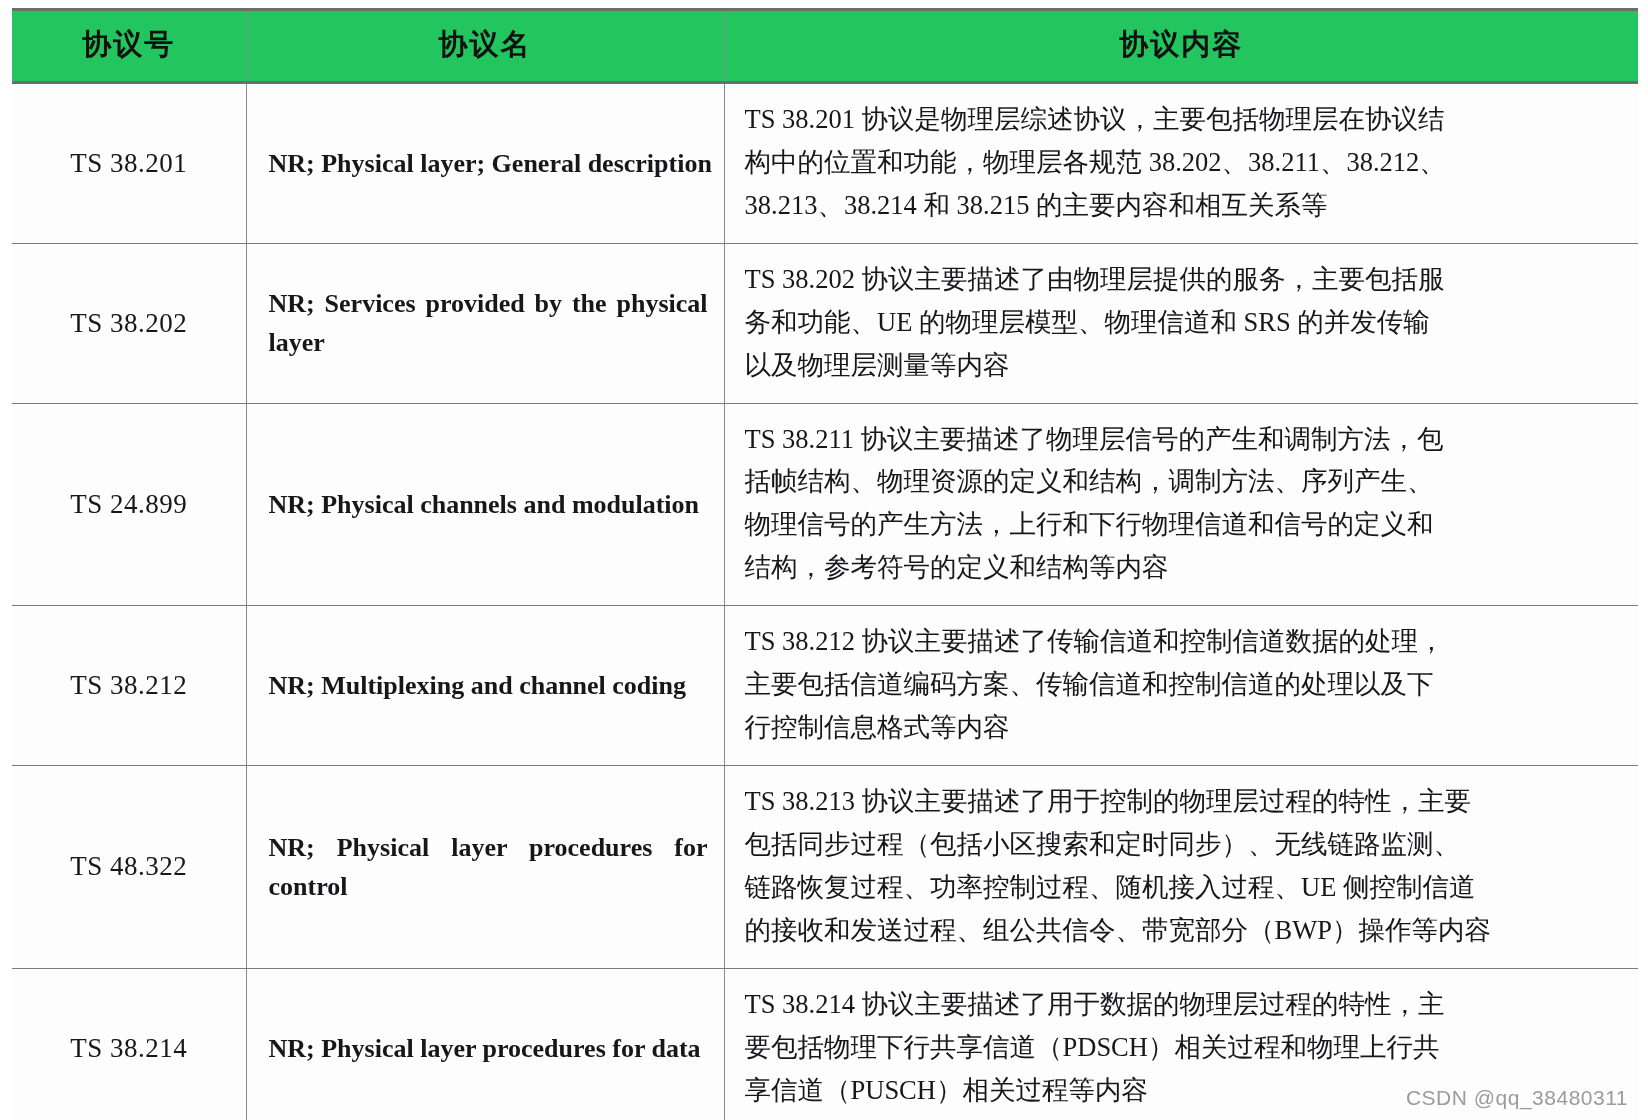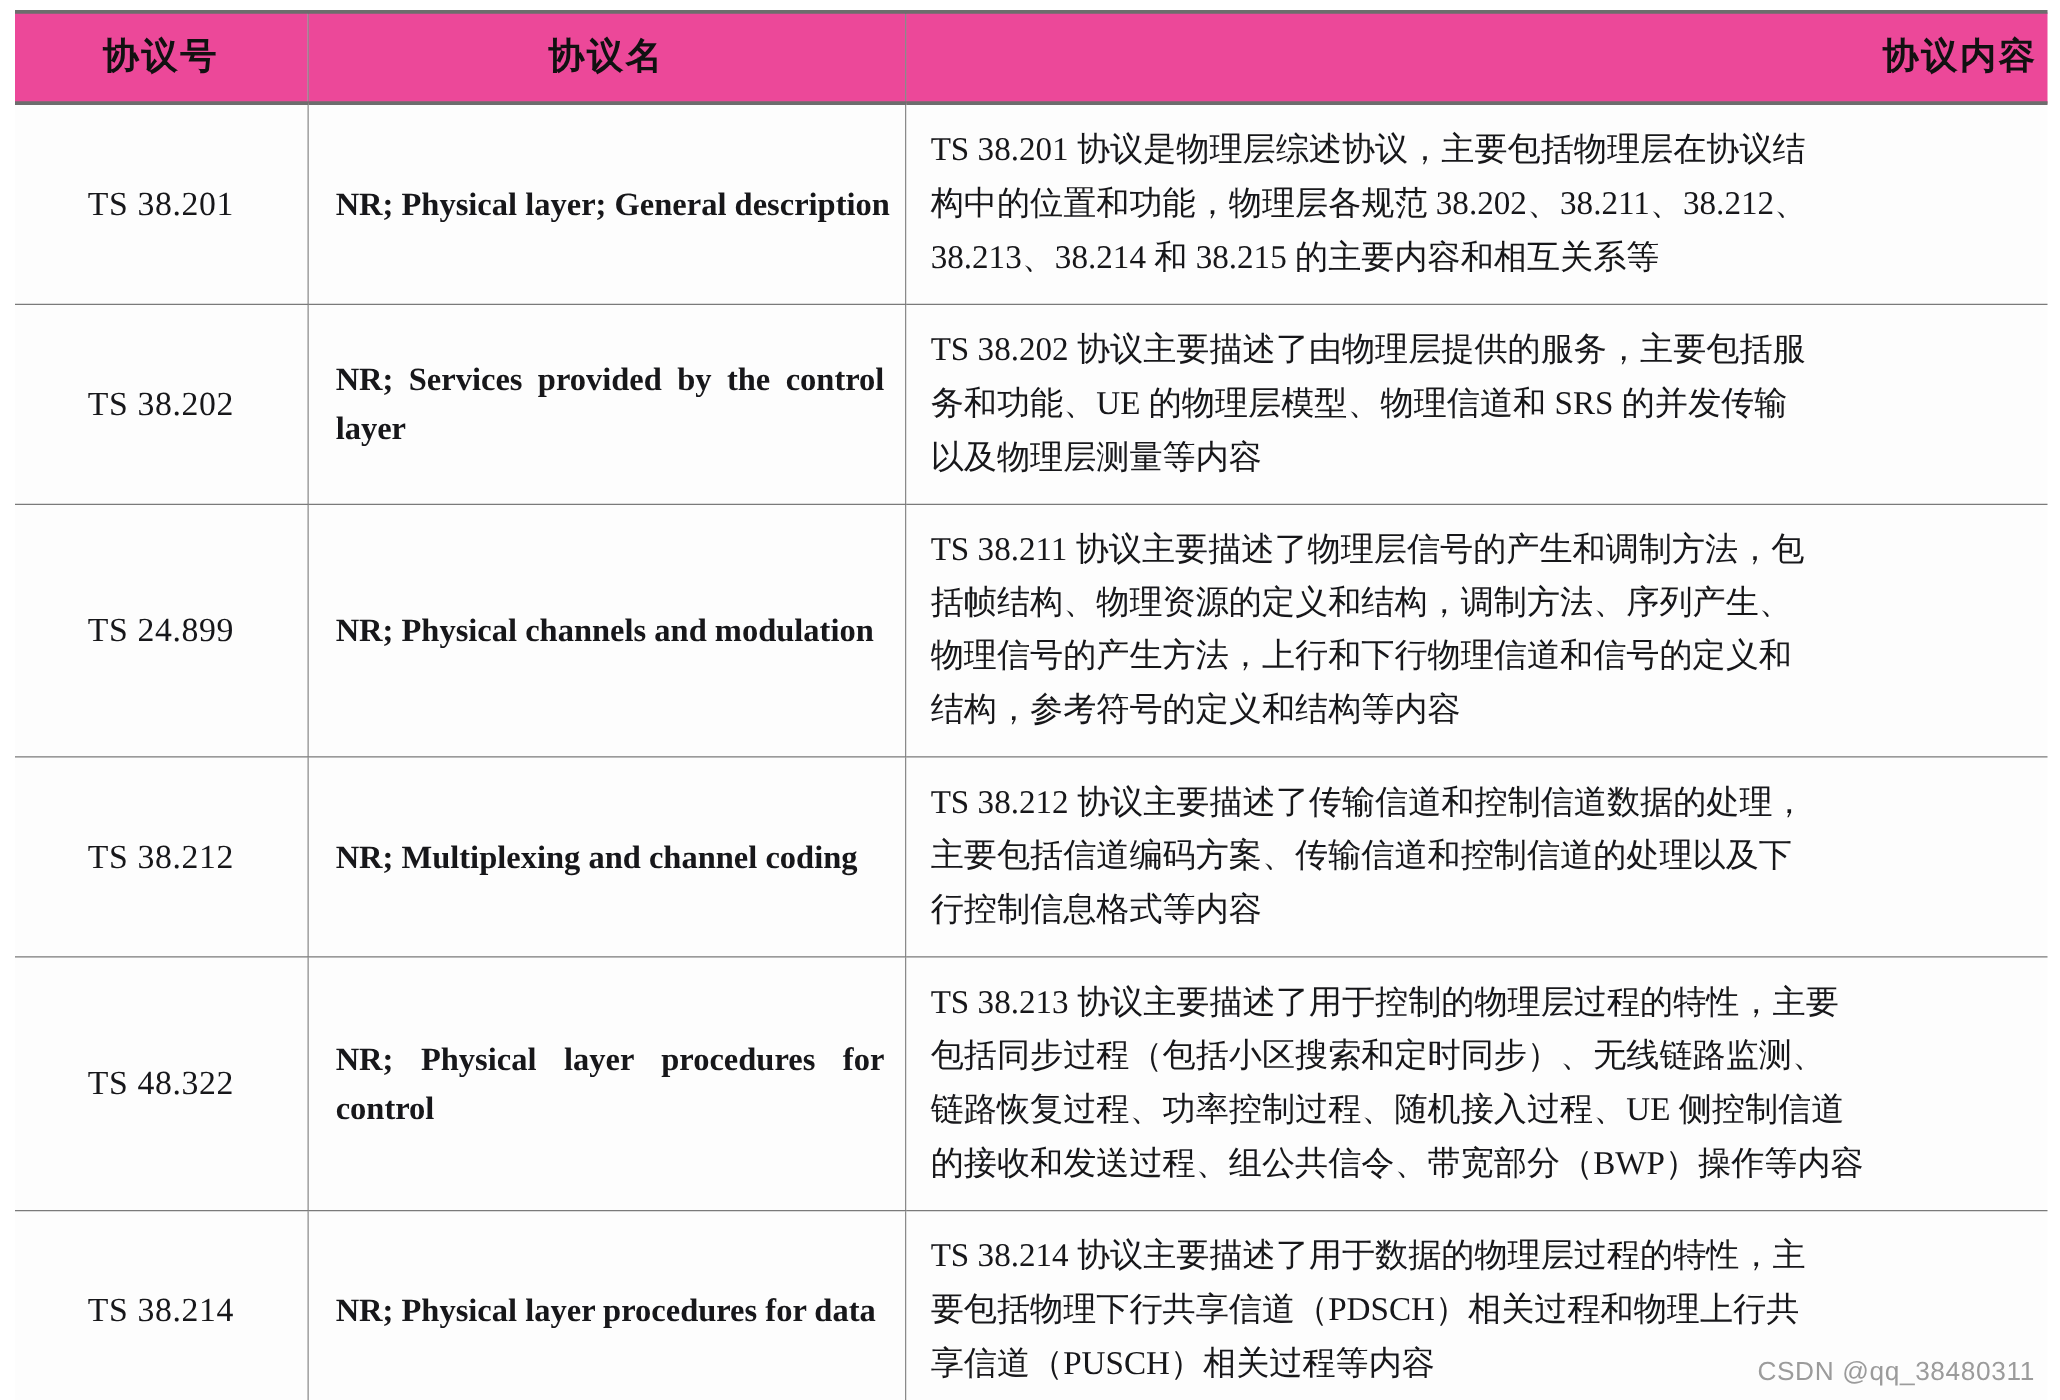--- a/index.html
+++ b/index.html
@@ -37,33 +37,33 @@
   col.col-name    { width: 478px; }
   col.col-content { width: 914px; }
 
   
   table.spec-table {
     border-top: 3px solid #6d6d6d;
     border-bottom: 3px solid #6d6d6d;
   }
 
   thead th {
-    background: #ec4899;
+    background: #22c55e;
     border-bottom: 3px solid #6d6d6d;
     border-right: 1px solid #8a8a8a;
     padding: 14px 8px 16px;
     text-align: center;
     vertical-align: middle;
     font-weight: 700;
     font-size: 29px;
     letter-spacing: 2px;
     font-family: "Liberation Sans", "DejaVu Sans", sans-serif;
     color: #111;
   }
-  thead th:last-child { border-right: none; text-align: right; }
+  thead th:last-child { border-right: none; }
 
   tbody td {
     border-right: 1px solid #8a8a8a;
     border-bottom: 1.6px solid #7a7a7a;
     vertical-align: middle;
     background: #fdfdfd;
   }
   tbody td:last-child { border-right: none; }
   tbody tr:last-child td { border-bottom: none; }
 
@@ -138,21 +138,21 @@
           <td class="cell-num">TS 38.201</td>
           <td class="cell-name single">NR; Physical layer; General description</td>
           <td class="cell-content">
             <span class="line">TS 38.201 协议是物理层综述协议，主要包括物理层在协议结</span>
             <span class="line">构中的位置和功能，物理层各规范 38.202、38.211、38.212、</span>
             <span class="line">38.213、38.214 和 38.215 的主要内容和相互关系等</span>
           </td>
         </tr>
         <tr>
           <td class="cell-num">TS 38.202</td>
-          <td class="cell-name">NR; Services provided by the control layer</td>
+          <td class="cell-name">NR; Services provided by the physical layer</td>
           <td class="cell-content">
             <span class="line">TS 38.202 协议主要描述了由物理层提供的服务，主要包括服</span>
             <span class="line">务和功能、UE 的物理层模型、物理信道和 SRS 的并发传输</span>
             <span class="line">以及物理层测量等内容</span>
           </td>
         </tr>
         <tr>
           <td class="cell-num">TS 24.899</td>
           <td class="cell-name single">NR; Physical channels and modulation</td>
           <td class="cell-content">

